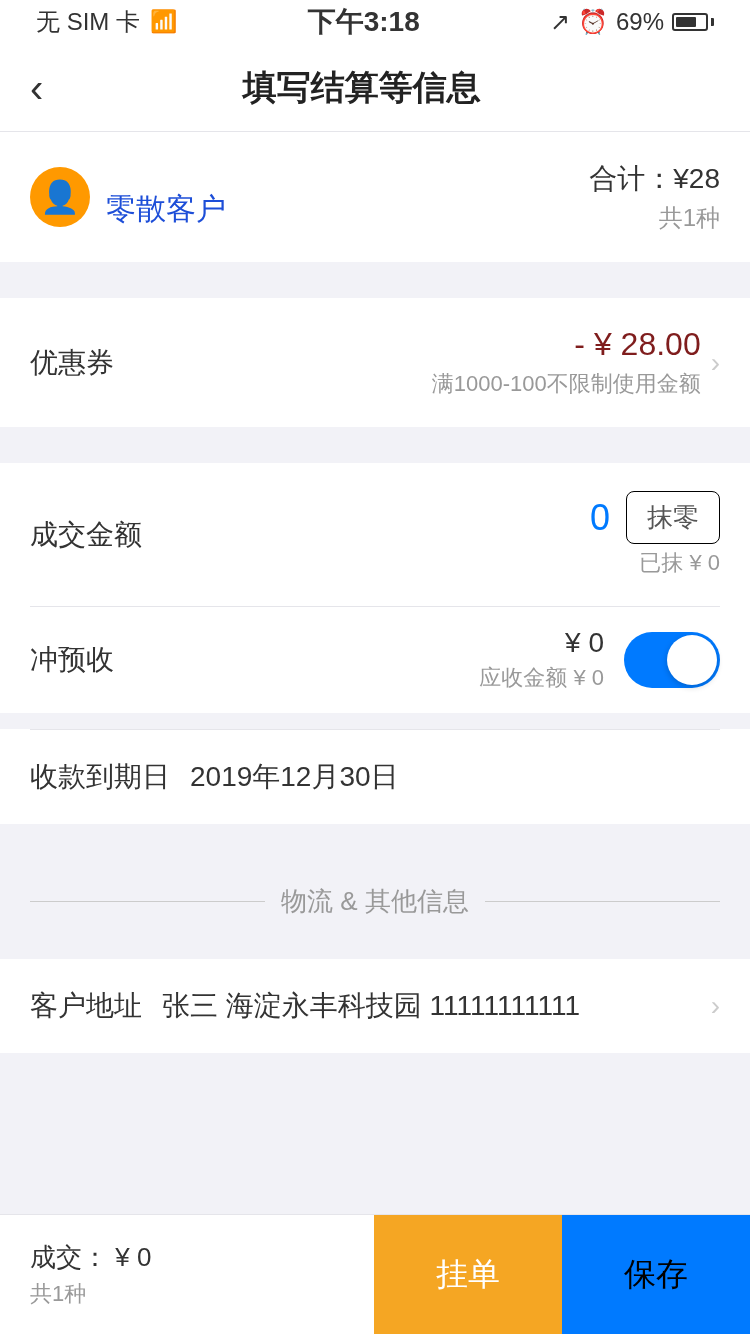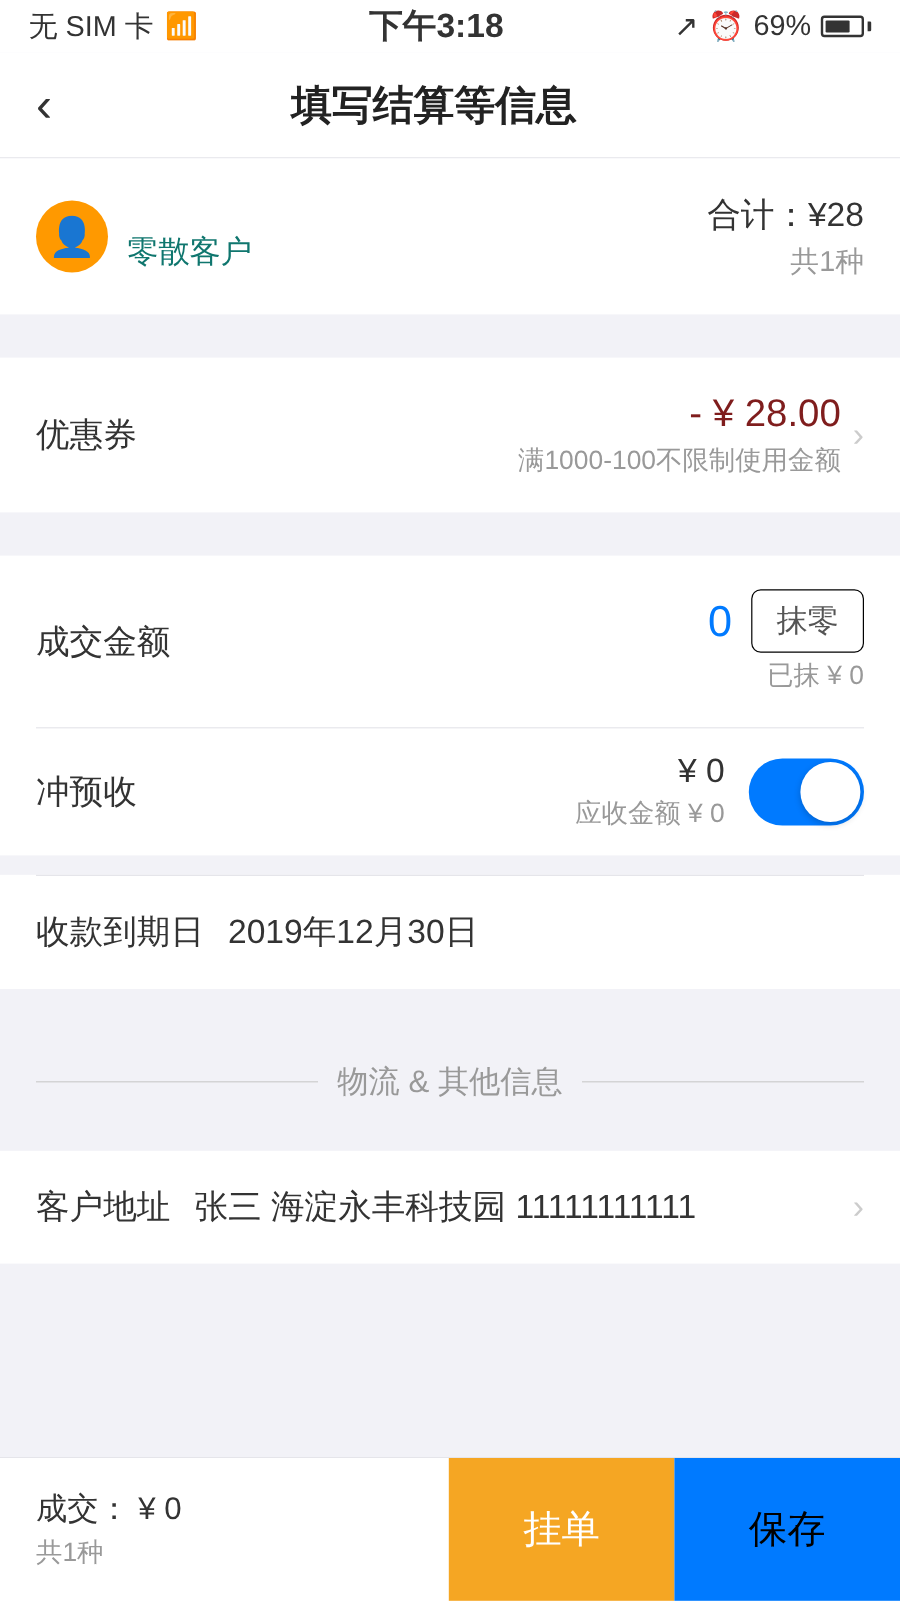--- a/index.html
+++ b/index.html
@@ -14,21 +14,21 @@
       position: relative;
     }
 
     
     .status-bar {
       height: 44px;
       background: #fff;
       display: flex;
       align-items: center;
       justify-content: space-between;
-      padding: 0 24px;
+      padding: 0 36px;
       font-size: 24px;
       font-weight: 500;
     }
     .status-left { display: flex; align-items: center; gap: 10px; }
     .status-center { font-size: 28px; font-weight: 600; }
     .status-right { display: flex; align-items: center; gap: 8px; font-size: 24px; }
     .battery-icon {
       display: inline-flex; align-items: center; gap: 2px;
     }
     .battery-body {
@@ -76,21 +76,21 @@
       justify-content: space-between;
       padding: 28px 30px;
       background: #fff;
     }
     .customer-left { display: flex; align-items: center; gap: 16px; }
     .customer-avatar {
       width: 60px; height: 60px; border-radius: 50%;
       background: #f90; display: flex; align-items: center; justify-content: center;
       font-size: 32px; color: #fff;
     }
-    .customer-name { font-size: 26px; color: #0f766e; margin-top: 24px; }
+    .customer-name { font-size: 30px; color: #1d4ed8; margin-top: 24px; }
     .customer-right { text-align: right; }
     .total-amount { font-size: 28px; color: #333; }
     .total-count { font-size: 24px; color: #999; margin-top: 4px; }
 
     
     .divider { height: 1px; background: #e5e5ea; margin: 0 30px; }
     .section-divider { height: 16px; background: #f2f2f7; }
 
     
     .coupon-row {

